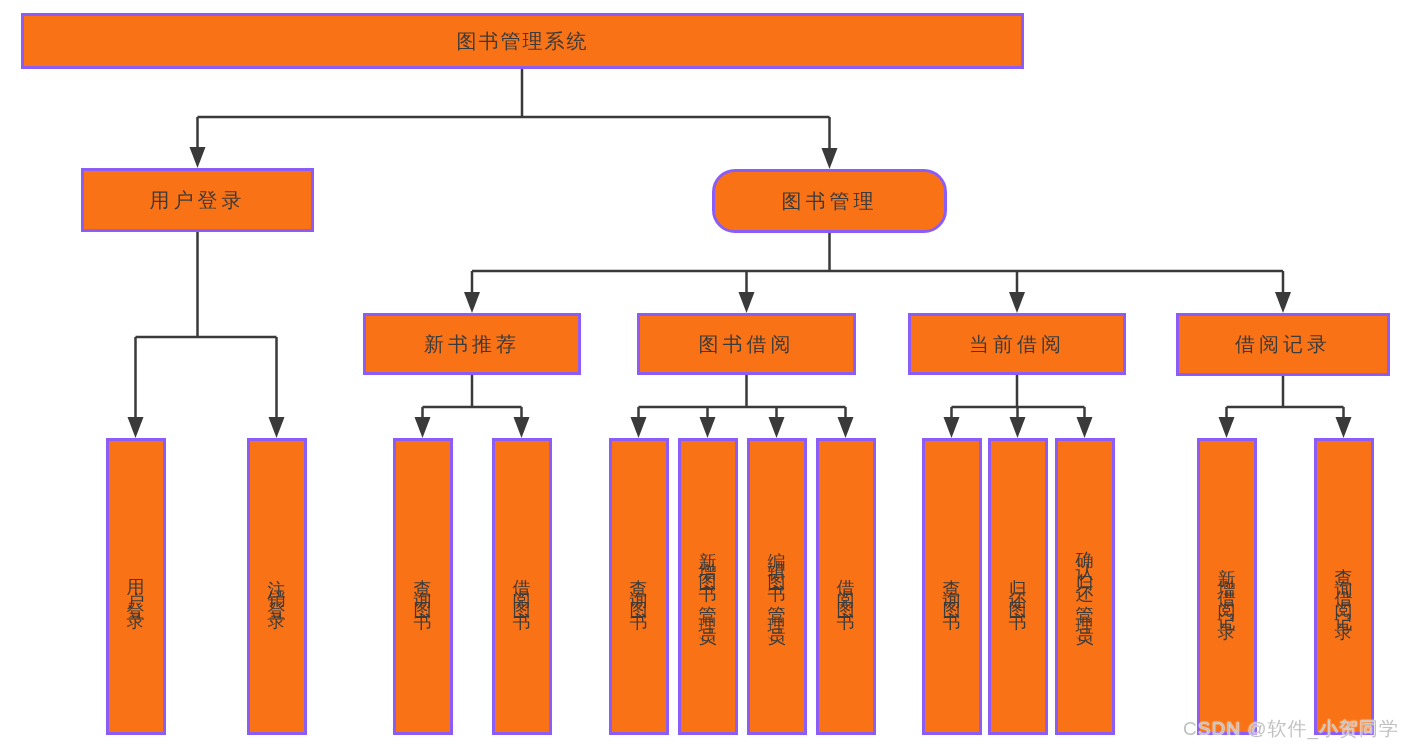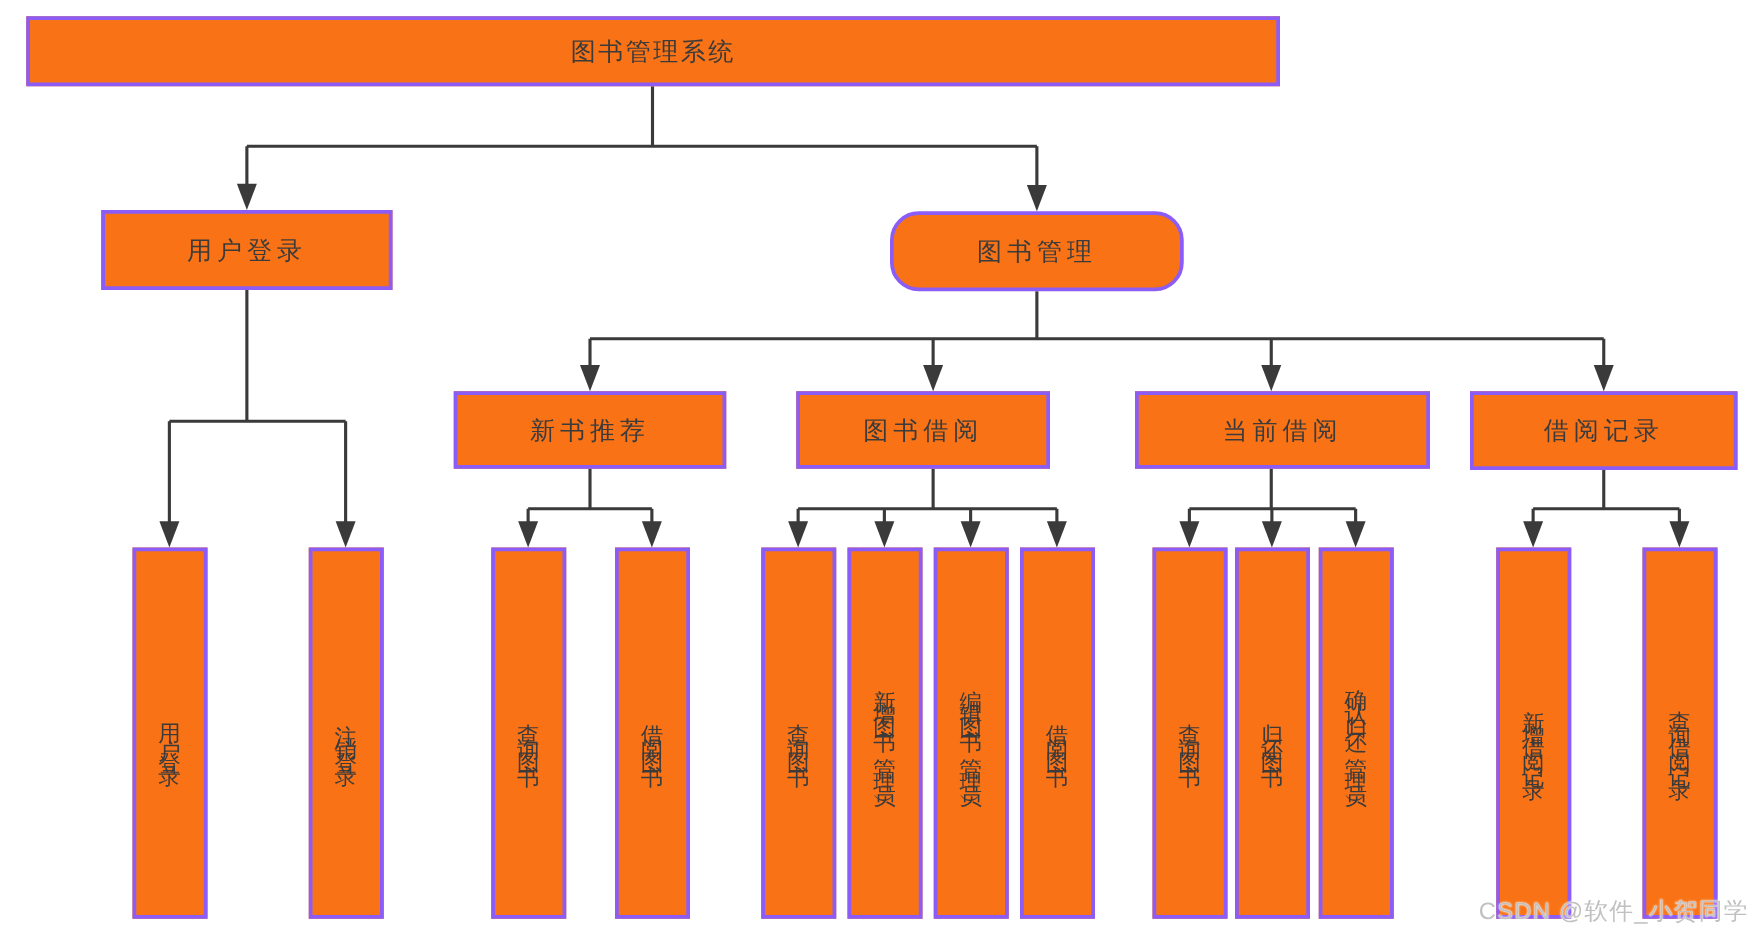--- a/index.html
+++ b/index.html
@@ -115,24 +115,24 @@
   <div class="box h" style="left:81px; top:168px; width:233px; height:64px;">
     <span class="lbl">用户登录</span>
   </div>
   <div class="box h" style="left:712px; top:169px; width:235px; height:64px;border-radius:23px;">
     <span class="lbl">图书管理</span>
   </div>
 
   <div class="box h" style="left:363px; top:313px; width:218px; height:62px;">
     <span class="lbl">新书推荐</span>
   </div>
-  <div class="box h" style="left:637px; top:313px; width:203px; height:62px;">
+  <div class="box h" style="left:637px; top:313px; width:219px; height:62px;">
     <span class="lbl">图书借阅</span>
   </div>
-  <div class="box h" style="left:908px; top:313px; width:236px; height:62px;">
+  <div class="box h" style="left:908px; top:313px; width:218px; height:62px;">
     <span class="lbl">当前借阅</span>
   </div>
   <div class="box h" style="left:1176px; top:313px; width:214px; height:63px;text-align:center;">
     <span class="lbl">借阅记录</span>
   </div>
 
   <div class="box v" style="left:105.5px; top:438px; width:60px; height:297px;">
     <span class="lbl">用户登录</span>
   </div>
   <div class="box v" style="left:246.5px; top:438px; width:60px; height:297px;">

